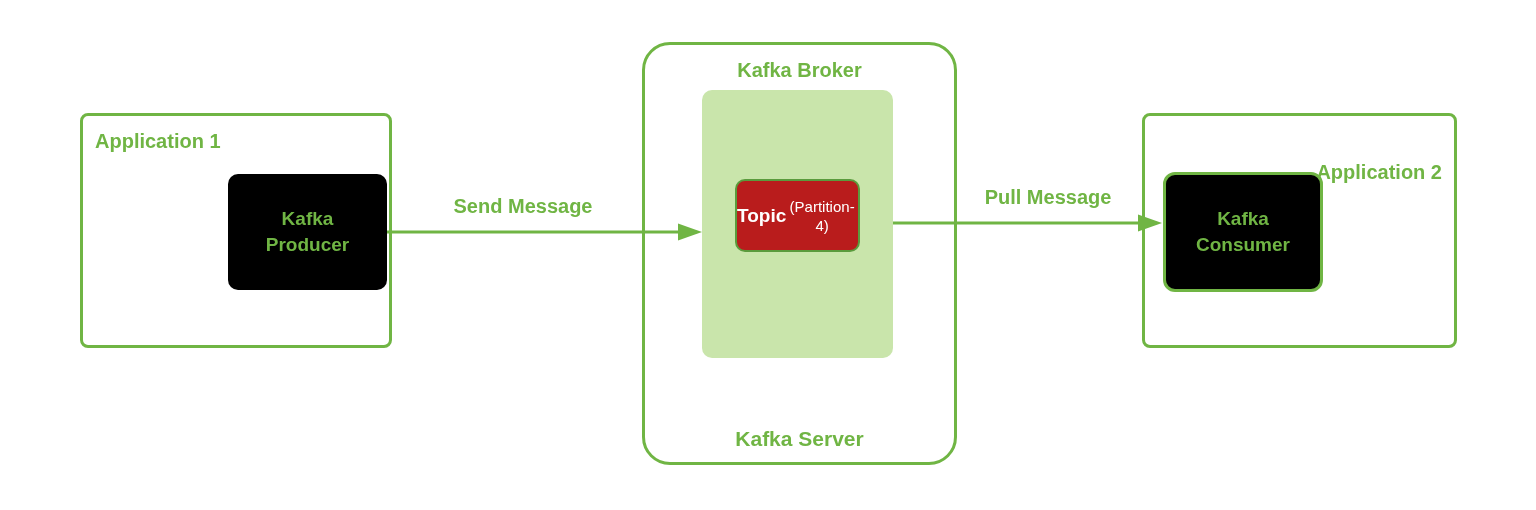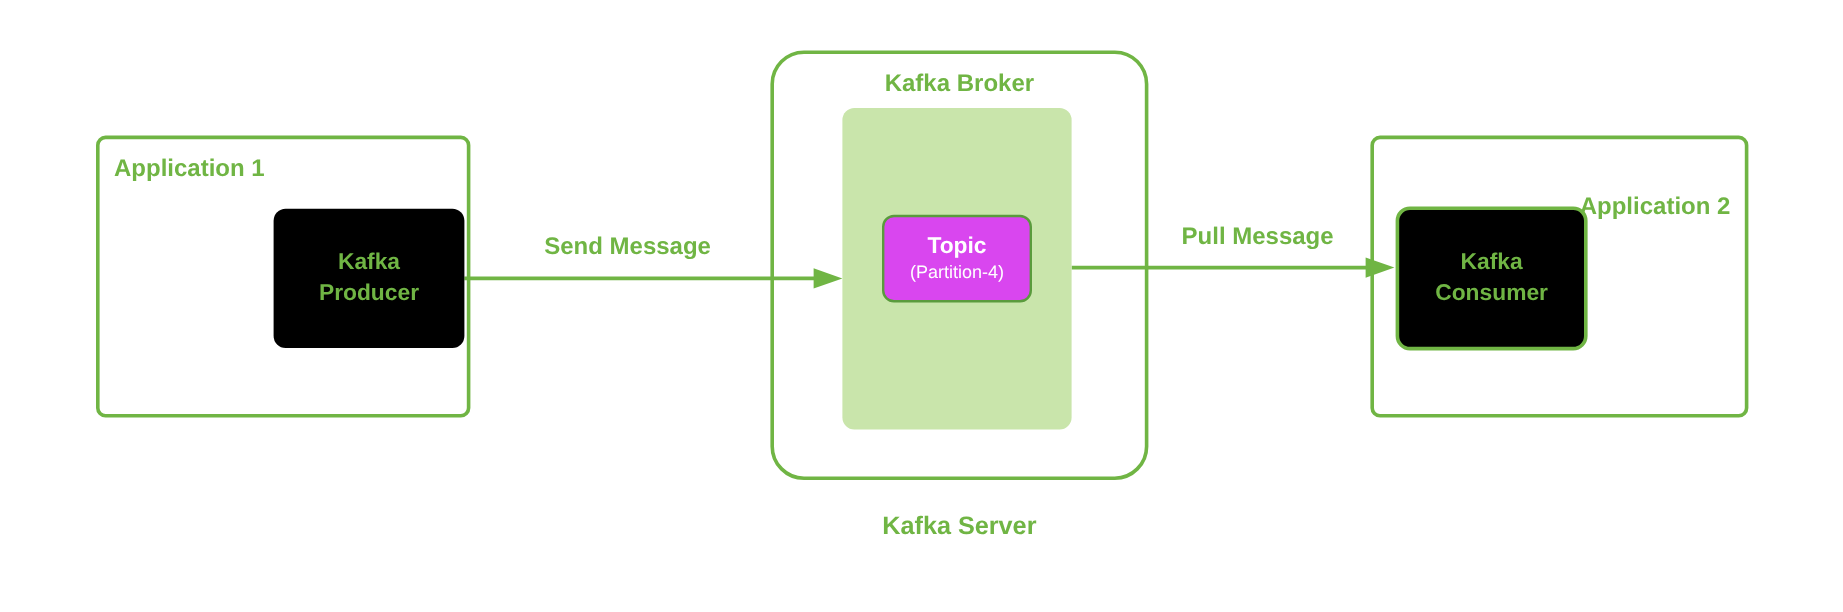--- a/index.html
+++ b/index.html
@@ -63,25 +63,25 @@
   }
 
   .partition-rect {
     position: absolute;
     background: #c9e5ab;
     border-radius: 10px;
   }
 
   .topic-node {
     position: absolute;
-    background: #d946ef;
+    background: #b91c1c;
     border: 2px solid #5a9b3d;
     border-radius: 10px;
     display: flex;
-    flex-direction: column;
+    flex-direction: row;
     align-items: center;
     justify-content: center;
     text-align: center;
   }
   .topic-title {
     color: #ffffff;
     font-weight: bold;
     font-size: 19px;
     line-height: 24px;
   }
@@ -126,21 +126,21 @@
   </svg>
 
   <div class="box" style="left:80px; top:113px; width:312px; height:235px;">
     <div class="box-label tl">Application 1</div>
     <div class="fill-node pre-line" style="left:145px; top:58px; width:159px; height:116px;">Kafka
 Producer</div>
   </div>
 
   <div class="edge-label" style="left:523px; top:195px;">Send Message</div>
 
-  <div class="box broker-box" style="left:642px; top:42px; width:315px; height:358px;text-decoration:underline;">
+  <div class="box broker-box" style="left:642px; top:42px; width:315px; height:423px;text-decoration:underline;">
     <div class="box-label tc">Kafka Broker</div>
     <div class="partition-rect" style="left:57px; top:45px; width:191px; height:268px;">
       <div class="topic-node" style="left:33px; top:89px; width:125px; height:73px;">
         <div class="topic-title">Topic</div>
         <div class="topic-subtitle">(Partition-4)</div>
       </div>
     </div>
   </div>
 
   <div class="caption" style="left:642px; top:427px; width:315px;">Kafka Server</div>

